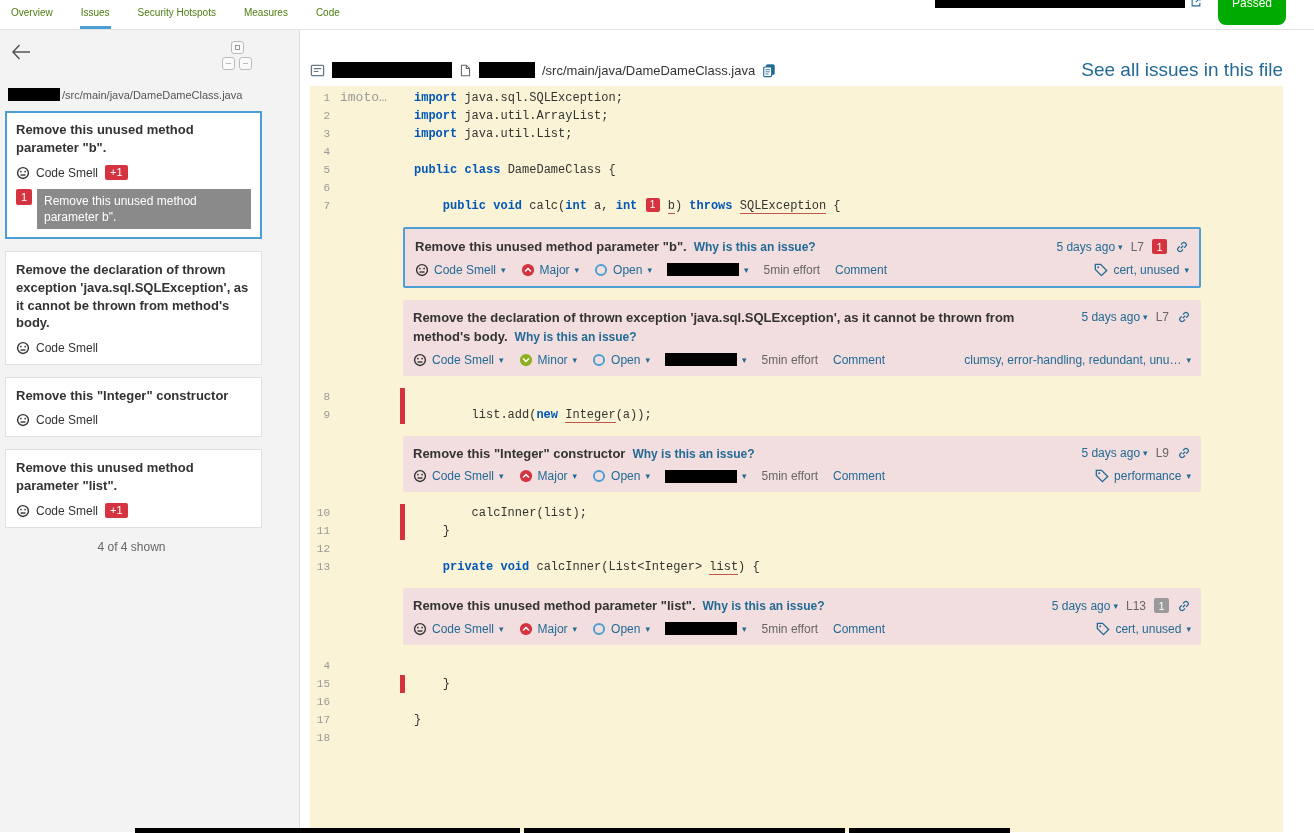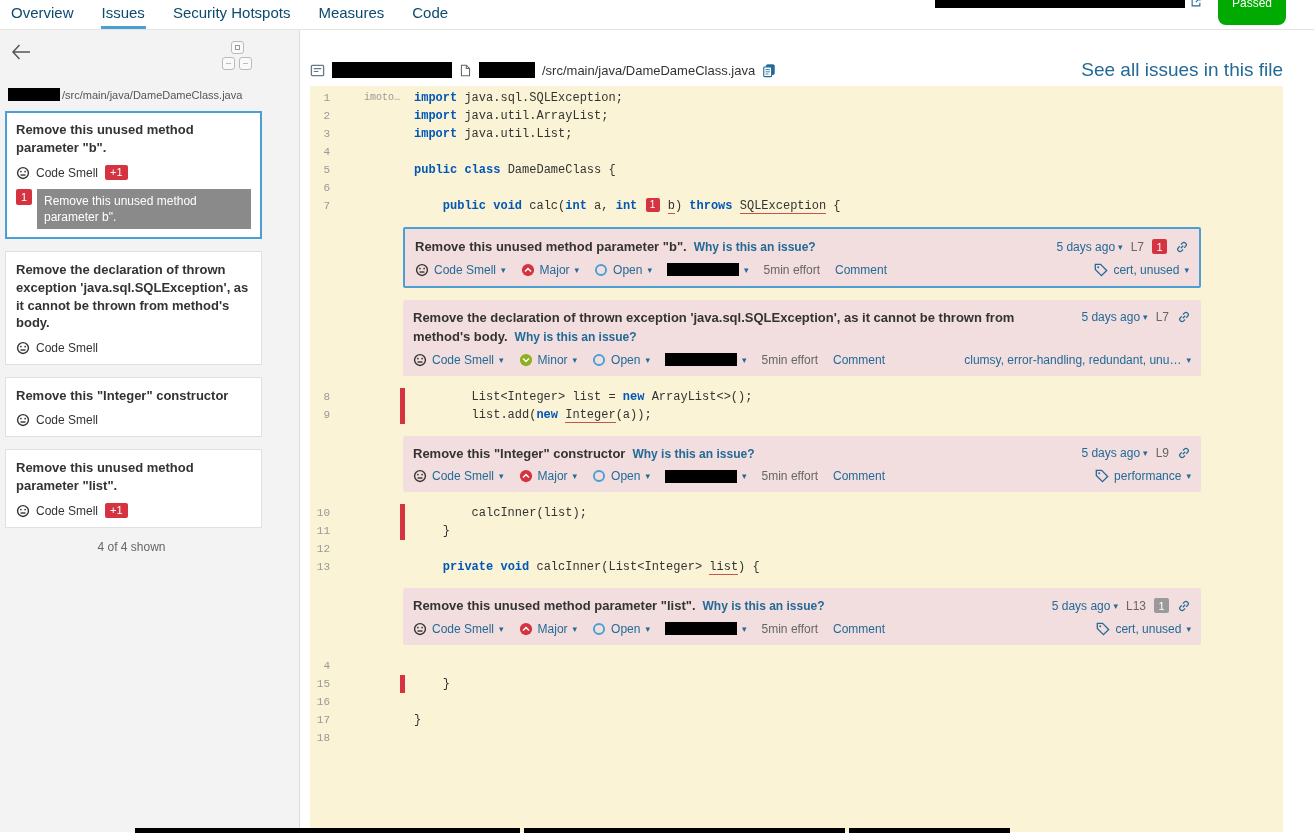--- a/index.html
+++ b/index.html
@@ -8,21 +8,21 @@
     --keyword_blue:#0057b8; --minor_green:#8eb020; --sidebar_gray:#f3f3f3;
   }
   *{box-sizing:border-box; margin:0; padding:0;}
   html,body{width:1314px; height:833px; overflow:hidden;}
   body{font-family:"Liberation Sans", sans-serif; font-size:13px; color:#333; background:#fff; position:relative;}
   a{text-decoration:none; cursor:pointer;}
 
   
   .top-nav{height:30px; border-bottom:1px solid #e3e3e3; display:flex; align-items:flex-end; padding:0 28px 0 10px;}
   .tabs{display:flex; gap:26px; height:30px; align-items:flex-end;}
-  .tab{font-size:15px; color:#0c4a6e; line-height:26px; border-bottom:3px solid transparent; padding:0 1px;}
+  .tab{font-size:10px; color:#4d7c0f; line-height:26px; border-bottom:3px solid transparent; padding:0 1px;}
   .tab.active{border-bottom-color:var(--accent_blue);}
   .nav-right{margin-left:auto; display:flex; align-items:center; gap:16px; padding-bottom:4px;}
   .see-pr{color:var(--link_blue); font-size:13px; display:inline-flex; align-items:flex-start; gap:5px;}
   .pill{background:var(--passed_green); color:#fff; font-size:12px; padding:16px 14px; border-radius:8px; line-height:1;}
   .top-redact{position:absolute; top:0; right:129px; width:250px; height:8px; background:#000; z-index:5;}
 
   
   .layout{display:flex; height:802px;}
 
   
@@ -51,21 +51,21 @@
   main{flex:1; display:flex; flex-direction:column; background:#fff; padding:0 31px 0 10px; min-width:0;}
   .file-header{margin-top:28px; height:28px; display:flex; align-items:center; gap:7px; font-size:13px; color:#333; padding-bottom:4px;}
   .redact.project{width:120px; height:16px;}
   .redact.dir{width:56px; height:16px;}
   .see-all{margin-left:auto; color:var(--link_blue); font-size:19px;}
   .ico{display:inline-flex; align-items:center; vertical-align:middle;}
 
   .code-area{flex:1; background:var(--new_code_yellow); font-family:"Liberation Mono","DejaVu Sans Mono",monospace; font-size:12px; padding-top:3px; overflow:hidden;}
   .code-line{display:flex; height:18px; line-height:18px;}
   .ln{width:30px; text-align:right; padding-right:10px; color:#999; font-size:11px; flex:none;}
-  .scm{width:60px; color:#999; font-size:10px; flex:none; overflow:hidden; white-space:nowrap;text-align:right;}
+  .scm{width:60px; color:#999; font-size:13px; flex:none; overflow:hidden; white-space:nowrap;}
   .cov{width:5px; flex:none;}
   .cov.uncovered{background:var(--badge_red);}
   .code-text{padding-left:9px; white-space:pre; color:#333;}
   .tok-k{color:var(--keyword_blue); font-weight:bold;}
   .tok-loc{border-bottom:1px solid #c4554a; cursor:pointer;}
   .inline-loc-badge{display:inline-block; background:var(--badge_red); color:#fff; width:14px; height:14px; line-height:14px; text-align:center; font-size:10px; font-family:"Liberation Sans",sans-serif; border-radius:2px; vertical-align:middle; position:relative; top:-1px; margin:0 1px;}
 
   
   .issue-box{margin:12px 0 12px 93px; width:798px; background:var(--issue_pink); border-radius:2px; font-family:"Liberation Sans",sans-serif; cursor:pointer;}
   .issue-box.selected{border:2px solid var(--accent_blue);}
@@ -417,21 +417,20 @@
       <a class="dd">
               <span>clumsy, error-handling, redundant, unu…</span>
               <span class="caret">▾</span>
             </a>
     </div>
         </div>
         <div class="code-line">
           <span class="ln">8</span>
           <span class="scm"></span>
           <span class="cov uncovered"></span>
-          <span class="code-text"><span>        List&lt;Integer&gt; list = </span><span class="tok-k">new</span><span> ArrayList&lt;&gt;();</span></span>
         </div>
         <div class="code-line">
           <span class="ln">9</span>
           <span class="scm"></span>
           <span class="cov uncovered"></span>
           <span class="code-text"><span>        list.add(</span><span class="tok-k">new</span><span> </span><span class="tok-loc">Integer</span><span>(a));</span></span>
         </div>
         <div class="issue-box">
     <div class="issue-top">
       <div class="issue-title-wrap">

